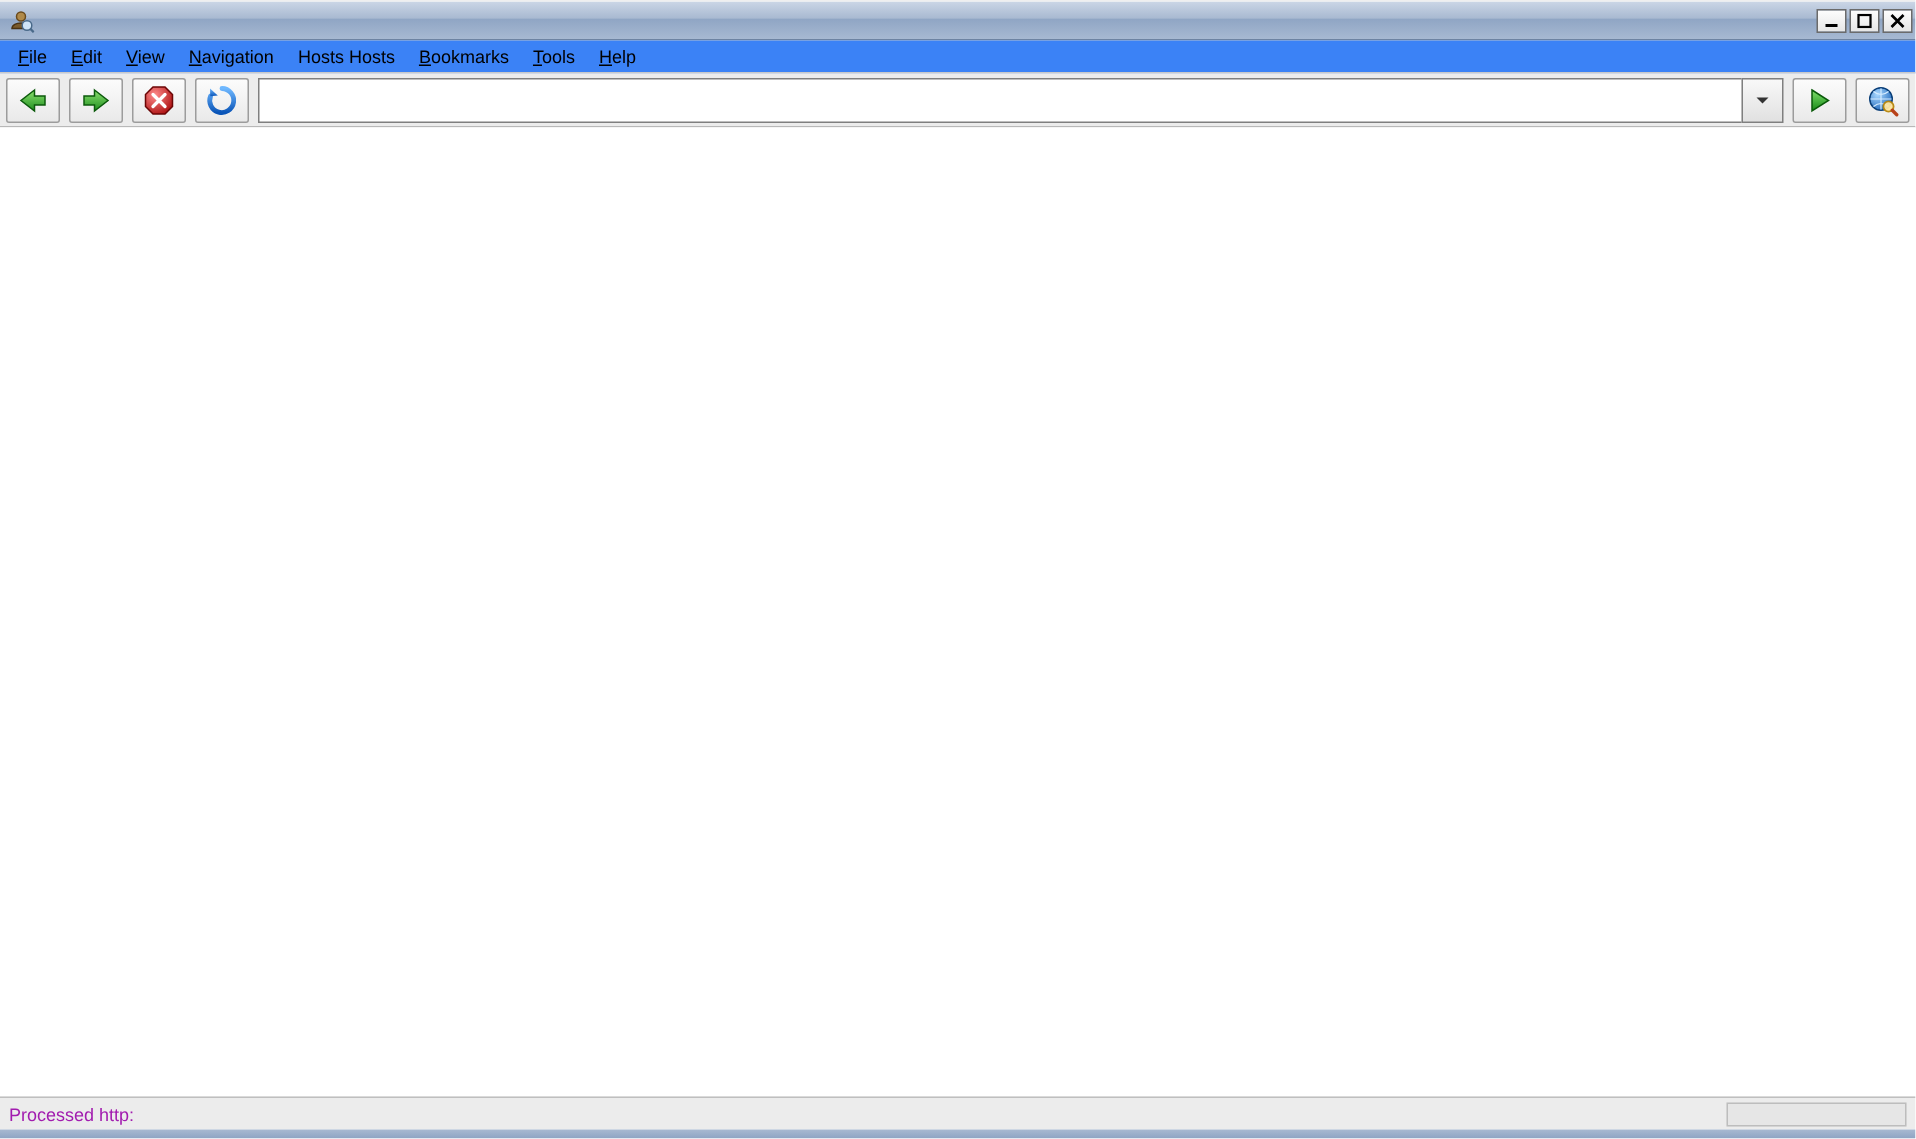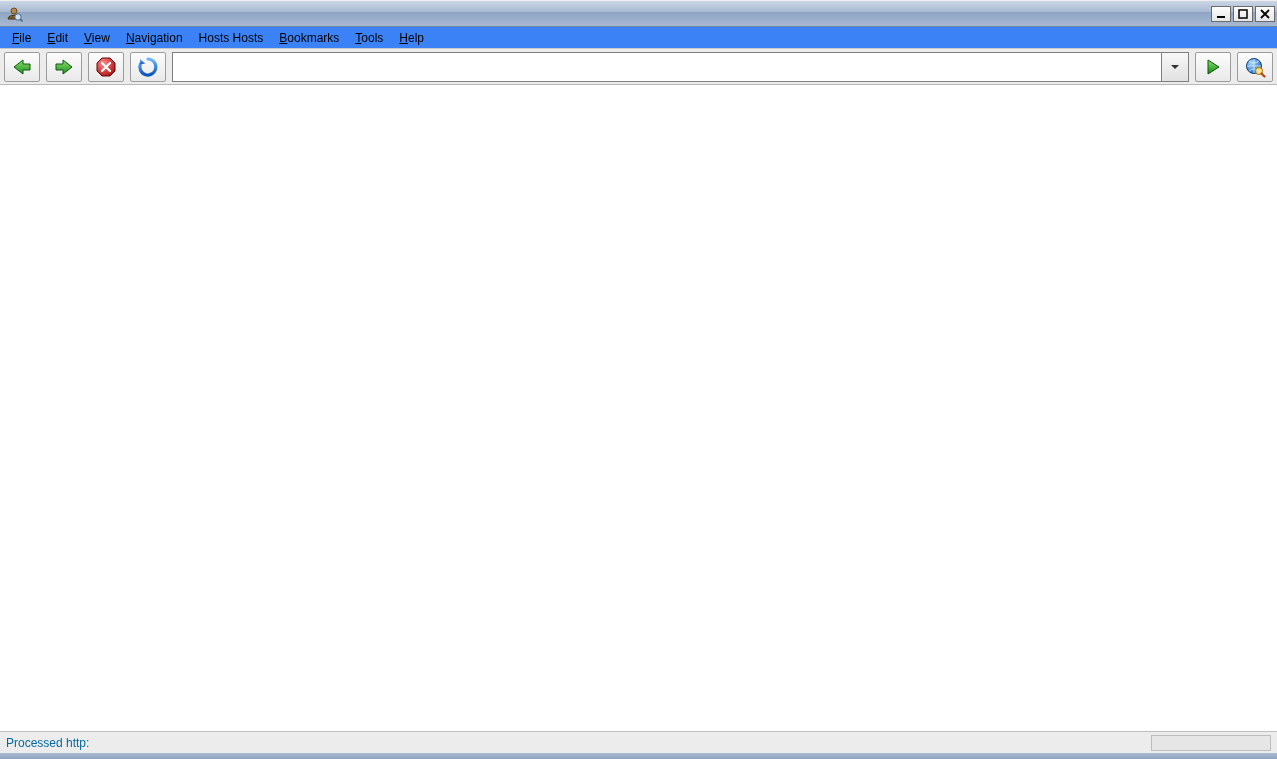--- a/index.html
+++ b/index.html
@@ -87,21 +87,21 @@
 .content { flex:1; background:#fff; overflow:auto; border-top:1px solid #fff; }
 
 
 .statusbar {
   height: 22px;
   background: #ececec;
   border-top: 1px solid #bfbfbf;
   display:flex; align-items:center;
   padding: 0 6px;
   font-size: 12px;
-  color:#0369a1;
+  color:#a21caf;
 }
 .statusbar .status-text { flex:1; }
 .statusbar .status-cell {
   width: 120px; height: 16px;
   border: 1px solid #bdbdbd;
   background: #e6e6e6;
 }
 
 
 .bottom-frame {

